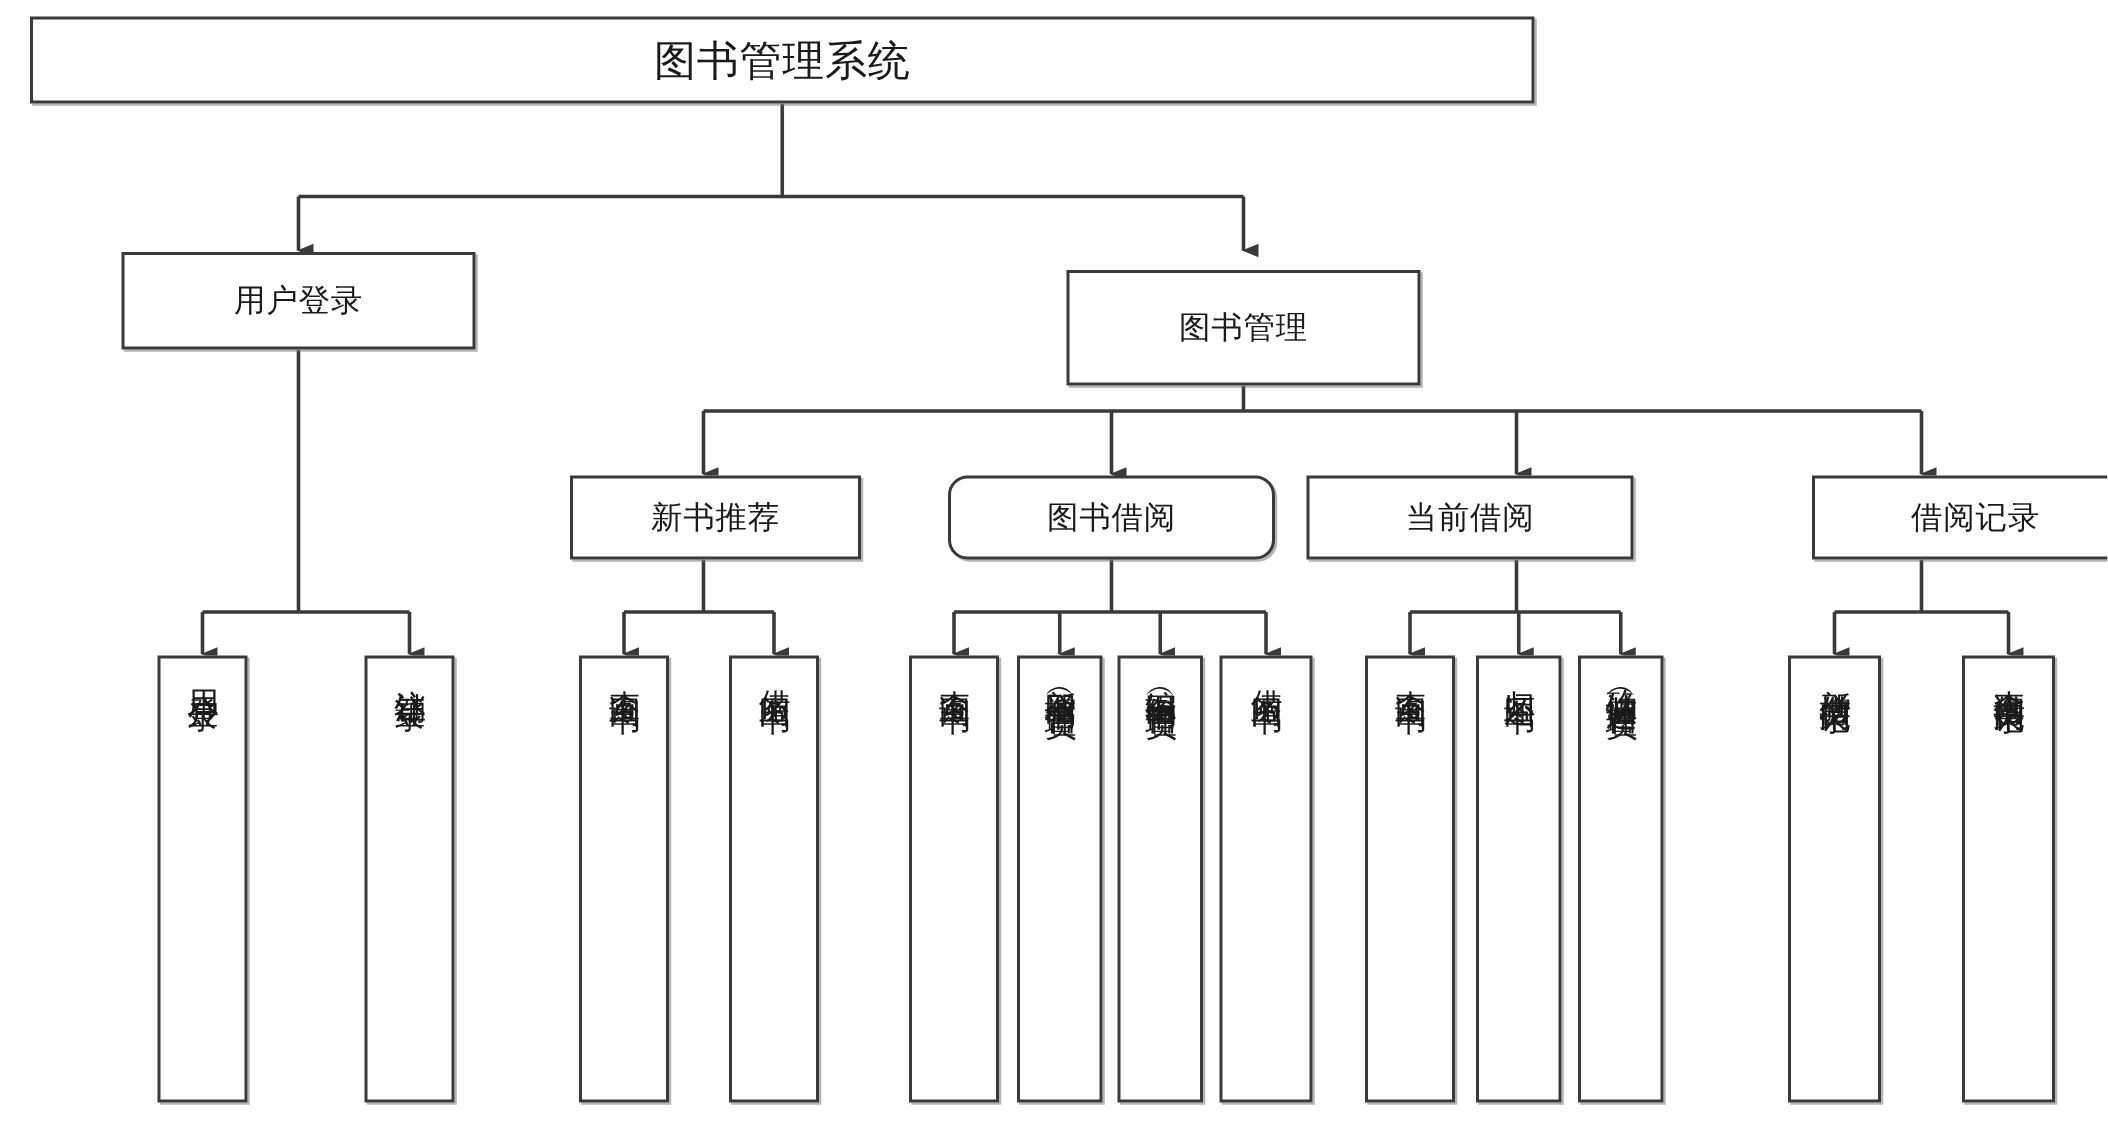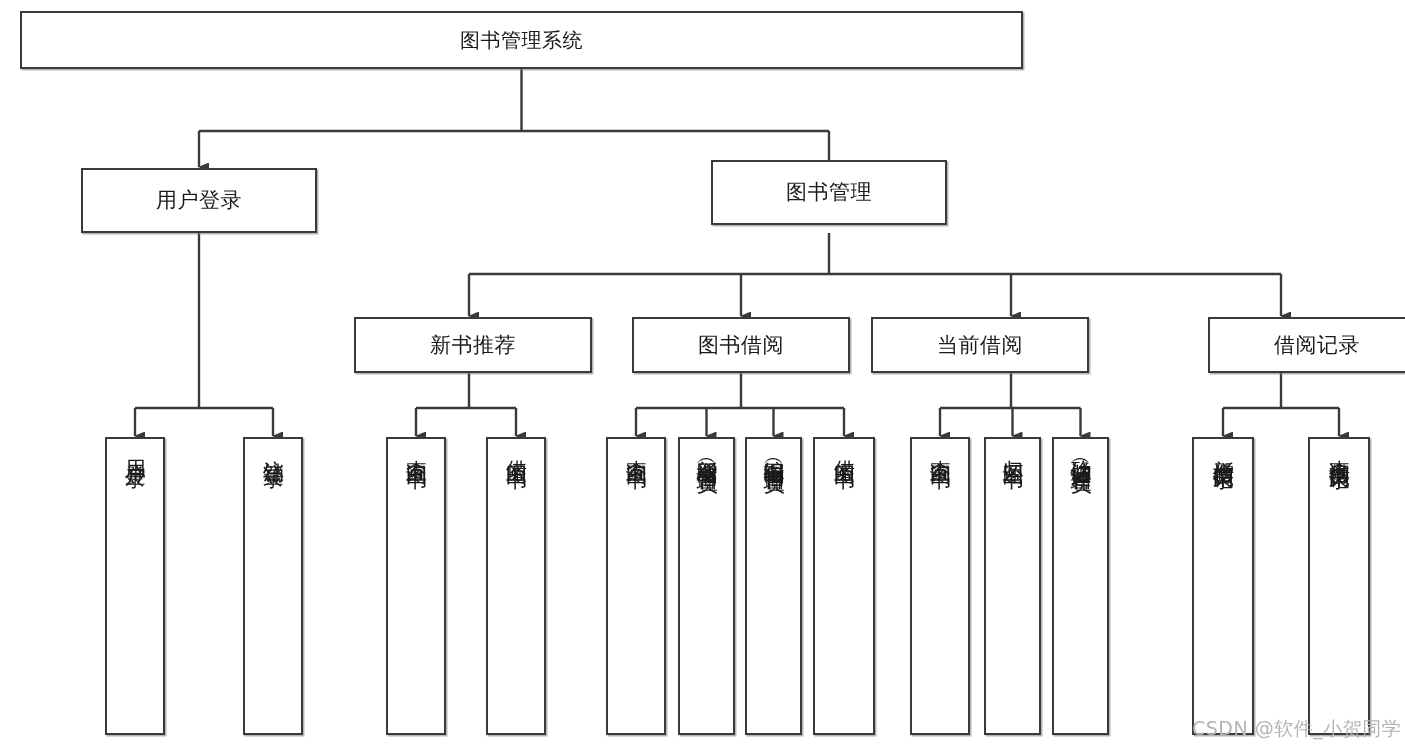--- a/index.html
+++ b/index.html
@@ -43,21 +43,21 @@
     line-height: 1.25;
     letter-spacing: 0.5px;
     white-space: nowrap;
   }
   
   .node.horiz .node-label {
     font-size: 21px;
     writing-mode: horizontal-tb;
   }
   .node.root .node-label {
-    font-size: 20px;
+    font-size: 28px;
   }
   
   .node.vert {
     padding: 4px 0;
     align-items: flex-start;
   }
   .node.vert .node-label {
     writing-mode: vertical-rl;
     text-orientation: upright;
     font-size: 21px;
@@ -125,27 +125,27 @@
       </g>
   </svg>
 
   <div id="nodes-group">
       <div class="node horiz root" style="left: 20px; top: 11px; width: 1003px; height: 58px;">
         <span class="node-label">图书管理系统</span>
       </div>
       <div class="node horiz" style="left: 81px; top: 168px; width: 236px; height: 65px;">
         <span class="node-label">用户登录</span>
       </div>
-      <div class="node horiz" style="left: 711px; top: 160px; width: 236px; height: 65px;">
+      <div class="node horiz" style="left: 711px; top: 180px; width: 236px; height: 77px;">
         <span class="node-label">图书管理</span>
       </div>
-      <div class="node horiz" style="left: 354px; top: 317px; width: 238px; height: 56px;">
+      <div class="node horiz" style="left: 380px; top: 317px; width: 194px; height: 56px;">
         <span class="node-label">新书推荐</span>
       </div>
-      <div class="node horiz" style="left: 632px; top: 317px; width: 218px; height: 56px;">
+      <div class="node horiz" style="left: 632px; top: 317px; width: 218px; height: 56px; border-radius: 13px;">
         <span class="node-label">图书借阅</span>
       </div>
       <div class="node horiz" style="left: 871px; top: 317px; width: 218px; height: 56px;">
         <span class="node-label">当前借阅</span>
       </div>
       <div class="node horiz" style="left: 1172px; top: 317px; width: 218px; height: 56px; margin-left: 36px;">
         <span class="node-label">借阅记录</span>
       </div>
       <div class="node vert" style="left: 105px; top: 437px; width: 60px; height: 298px;">
         <span class="node-label">用户登录</span>
@@ -181,14 +181,13 @@
         <span class="node-label">确认归还（管理员）</span>
       </div>
       <div class="node vert tall-text" style="left: 1192px; top: 437px; width: 62px; height: 298px;">
         <span class="node-label">新增借阅记录</span>
       </div>
       <div class="node vert tall-text" style="left: 1308px; top: 437px; width: 62px; height: 298px;">
         <span class="node-label">查询借阅记录</span>
       </div>
     </div>
 
-  <div class="watermark" style="left: 1192px; top: 716px;">CSDN @软件_小贺同学</div>
 </div>
 
 </body></html>

